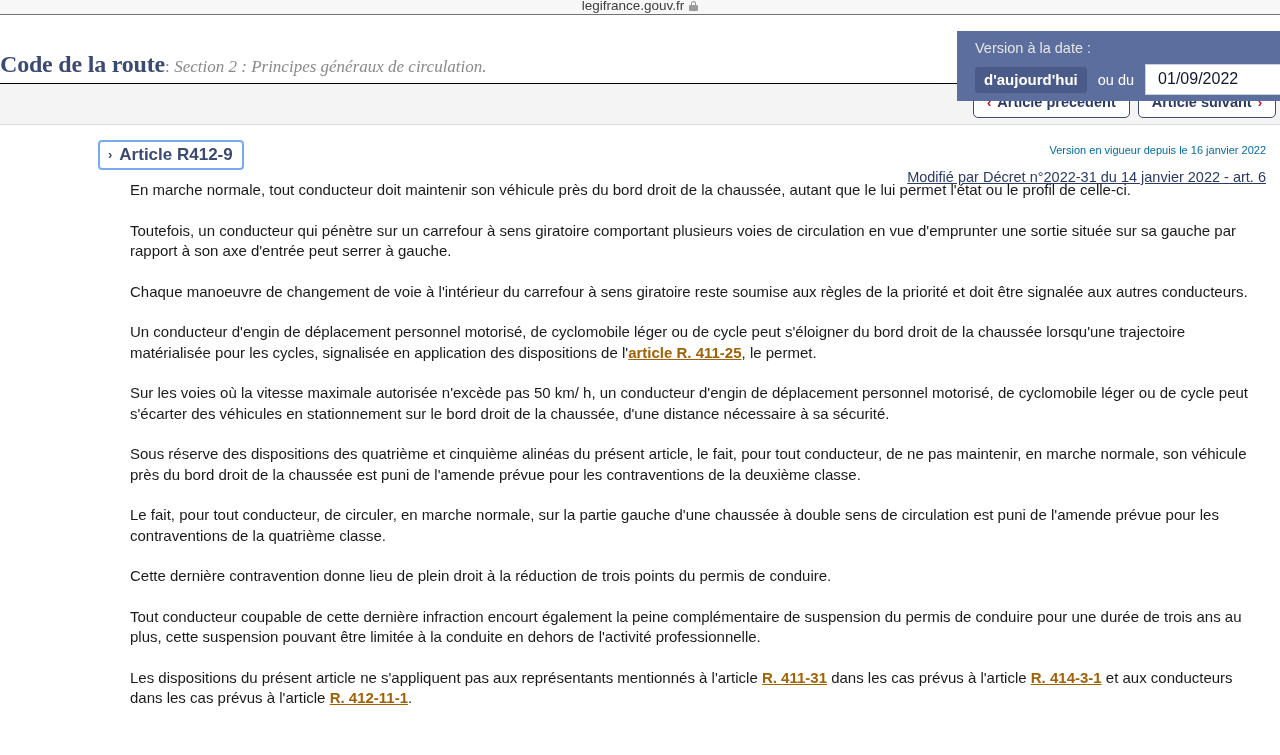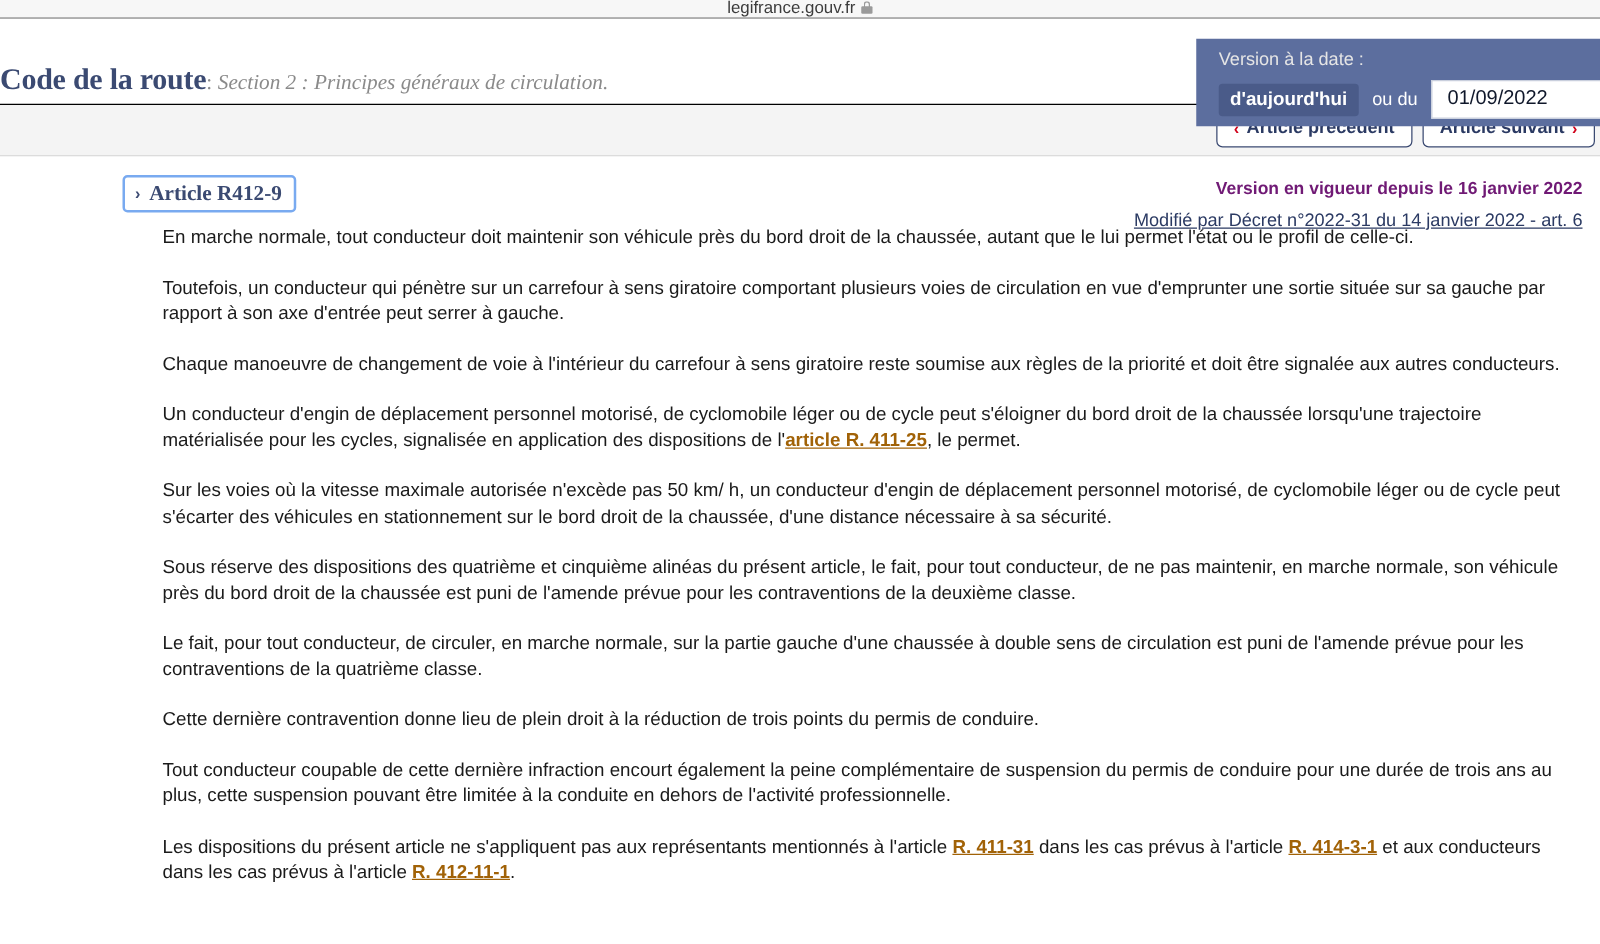--- a/index.html
+++ b/index.html
@@ -206,37 +206,37 @@
     box-sizing: border-box;
     cursor: pointer;
   }
   .article-tag .arrow {
     color: #3b4a72;
     font-size: 13px;
     font-weight: bold;
     line-height: 1;
   }
   .article-tag .label {
-    font-family: Liberation Serif, serif;
+    font-family: Liberation Sans, sans-serif;
     font-weight: bold;
     font-size: 17px;
     color: #3b4a72;
     line-height: 1;
   }
   .version-meta {
     position: absolute;
     right: 14px;
     top: 14px;
     text-align: right;
     width: 620px;
   }
   .in-force {
-    color: #701a75;
-    font-weight: bold;
-    font-size: 14px;
+    color: #0369a1;
+    font-weight: normal;
+    font-size: 11px;
     line-height: 22px;
     font-family: "Liberation Sans", sans-serif;
   }
   .modified-link {
     display: inline-block;
     margin-top: 6px;
     color: #2b3a63;
     font-size: 14.5px;
     text-decoration: underline;
     cursor: pointer;

